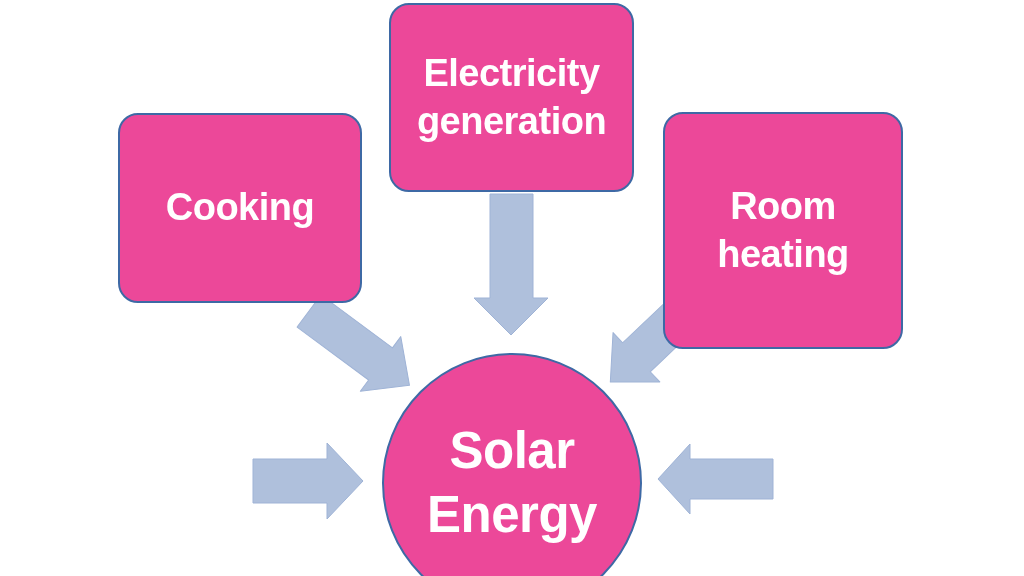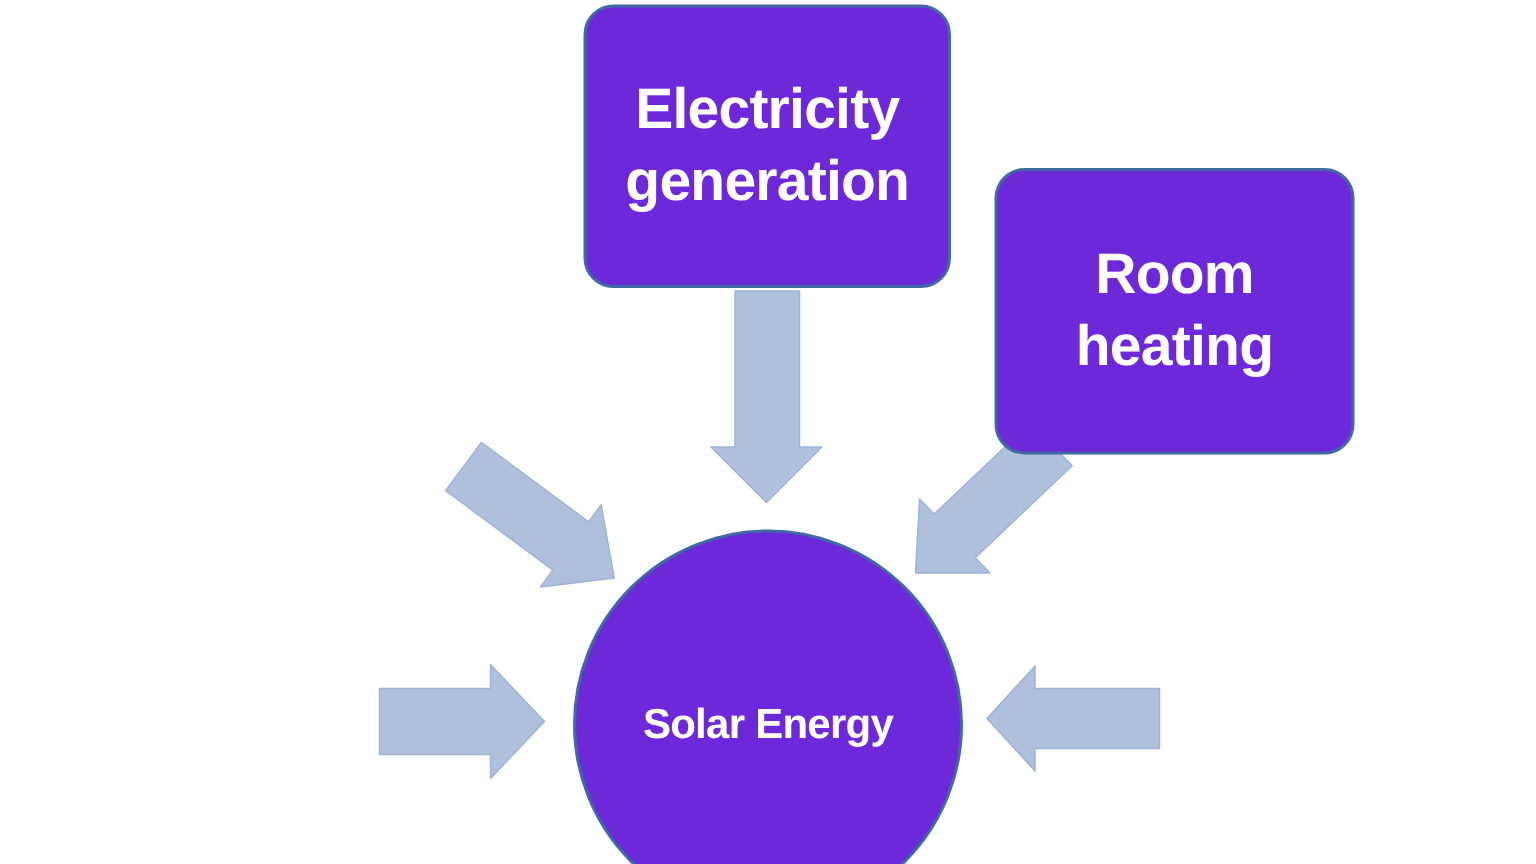--- a/index.html
+++ b/index.html
@@ -22,47 +22,47 @@
     height: 576px;
   }
   .arrow-layer polygon {
     stroke: #9fb3d6;
     stroke-width: 1;
     stroke-linejoin: round;
   }
   .node {
     position: absolute;
     box-sizing: border-box;
-    background: #6d28d9;
+    background: #ec4899;
     border: 2px solid #3e69a5;
     border-radius: 20px;
     display: flex;
     align-items: center;
     justify-content: center;
     text-align: center;
   }
   .node .label {
     color: #ffffff;
     font-weight: 700;
     font-size: 38px;
     line-height: 1.26;
     letter-spacing: -0.5px;
     max-width: 200px;
   }
   .node.circle {
     border-radius: 50%;
   }
   .node.circle .label {
-    font-size: 28px;
+    font-size: 51px;
     max-width: 170px;
   }
   
   #node-electricity { left: 389px; top: 3px;   width: 245px; height: 189px; }
   #node-cooking     { left: 118px; top: 113px; width: 244px; height: 190px; }
-  #node-room        { left: 663px; top: 112px; width: 240px; height: 191px; }
+  #node-room        { left: 663px; top: 112px; width: 240px; height: 237px; }
   #node-water       { left: 8px;   top: 383px; width: 239px; height: 190px; }
   #node-vehicles    { left: 777px; top: 383px; width: 241px; height: 187px; }
   #node-center      { left: 382px; top: 353px; width: 260px; height: 260px; }
 </style>
 </head>
 <body>
 
 <div class="canvas">
 
   <svg class="arrow-layer" viewBox="0 0 1024 576" xmlns="http://www.w3.org/2000/svg">
@@ -75,20 +75,23 @@
 
     <polygon points="0,-20 89,-20 89,-34 125,0 89,34 89,20 0,20" transform="translate(309,311) rotate(36.5)" fill="#afc0dc"></polygon>
 
     <polygon points="0,-20 89,-20 89,-34 125,0 89,34 89,20 0,20" transform="translate(701,296) rotate(136.5)" fill="#afc0dc"></polygon>
   </svg>
 
   <div class="node" id="node-electricity">
     <span class="label">Electricity generation</span>
   </div>
 
+  <div class="node" id="node-cooking">
+    <span class="label">Cooking</span>
+  </div>
 
   <div class="node" id="node-room">
     <span class="label">Room heating</span>
   </div>
 
 
 
   <div class="node circle" id="node-center">
     <span class="label">Solar Energy</span>
   </div>

